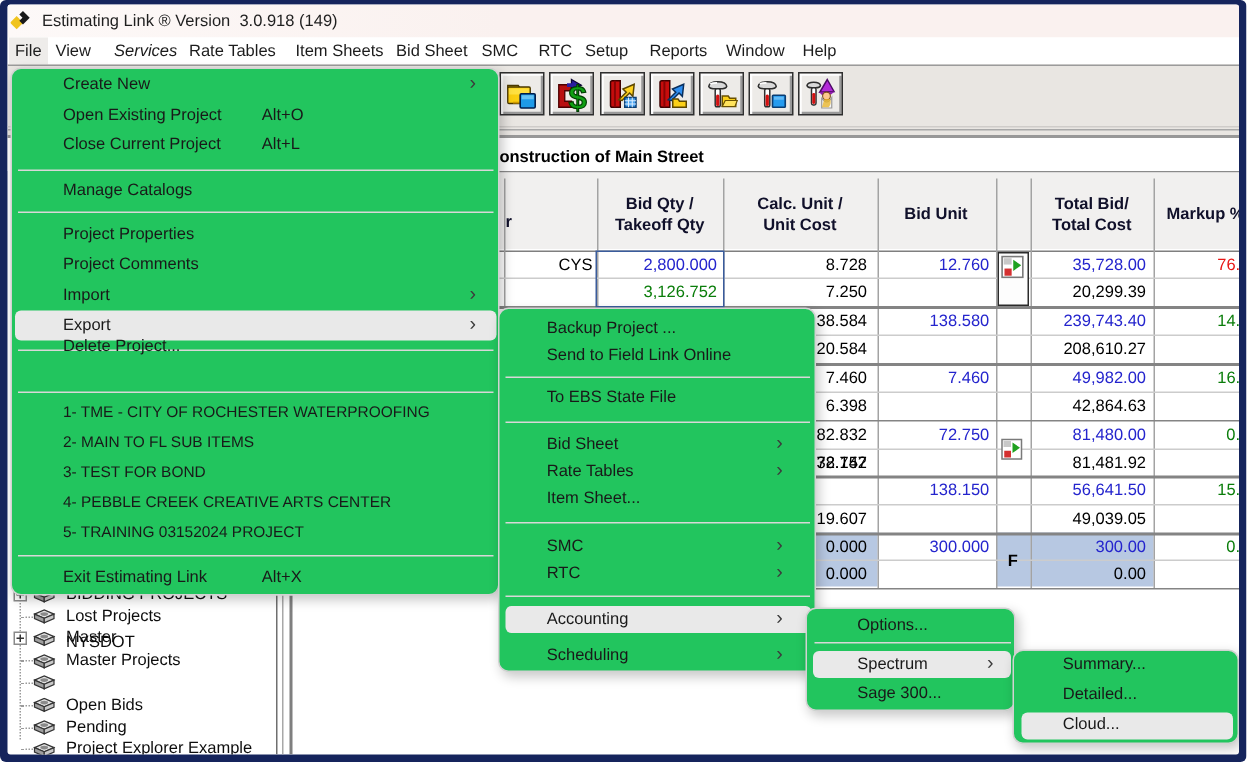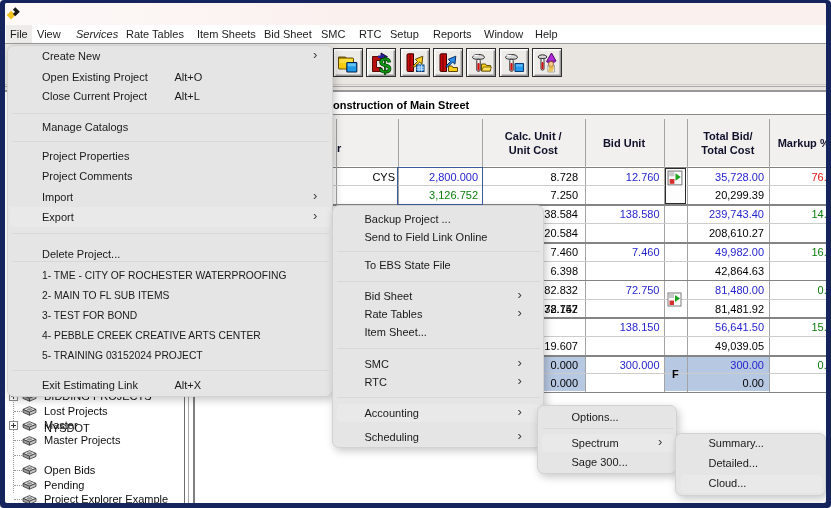--- a/index.html
+++ b/index.html
@@ -19,39 +19,40 @@
   
   .vline{position:absolute;width:1px;background:#a3a3a3;}
   .hthin{position:absolute;height:1px;background:#ccc;}
   .hthick{position:absolute;height:1.8px;background:#848484;}
   .cell{position:absolute;font-size:11px;line-height:14px;color:#000;}
   .blue{color:#2424cd;}
   .green{color:#0a7d0a;}
   .red{color:#e81515;}
   .bluebg{position:absolute;background:#b7c8e2;}
   
-  .menu{position:absolute;background:#e5e5e5;border:1px solid #d2d2d2;border-radius:7px;box-shadow:2px 3px 8px rgba(0,0,0,0.22);text-decoration:underline;}
+  .menu{position:absolute;background:#22c55e;border:1px solid #d2d2d2;border-radius:7px;box-shadow:2px 3px 8px rgba(0,0,0,0.22);text-decoration:underline;}
   .mi{position:absolute;white-space:nowrap;font-size:11px;color:#191919;line-height:18px;height:18px;}
   .hl{position:absolute;background:#e9e9e9;border-radius:4px;}
   .sep{position:absolute;height:1px;background:#d8d8d8;}
   .arr{position:absolute;font-size:13px;color:#3c3c3c;font-family:"Liberation Sans",sans-serif;}
   
   .titem{position:absolute;font-size:11px;color:#0d0d0d;white-space:nowrap;}
 </style>
 </head>
 <body>
 <div id="frame">
 <div id="content">
       <div id="page">
 
 <div id="titlebar"></div>
 <svg class="abs" style="left:6.5px;top:6.5px" width="13" height="13" viewBox="0 0 13 13">
   <path d="M4.1 3.7 L8.5 8.1 L4.1 12.5 L-0.3 8.1 Z" fill="#f0c41e"></path>
   <path d="M8.3 0.3 L12.8 4.8 L8.3 9.3 L5.9 6.9 L8 4.8 L5.9 2.7 Z" fill="#1a1a1a"></path>
 </svg>
+<div class="txt" style="left:28px;top:7.5px;font-size:11px;color:#1f1f1f;">Estimating Link ® Version&nbsp;&nbsp;3.0.918 (149)</div>
 
 <div id="menubar">
   <div class="abs" style="left:1px;top:0px;width:26px;height:18px;background:#eeecea;"></div>
   <span class="mitem" style="left:5px;">File</span>
   <span class="mitem" style="left:32px;">View</span>
   <span class="mitem" style="left:71px;font-style:italic;">Services</span>
   <span class="mitem" style="left:121px;">Rate Tables</span>
   <span class="mitem" style="left:192px;">Item Sheets</span>
   <span class="mitem" style="left:259px;">Bid Sheet</span>
   <span class="mitem" style="left:316px;">SMC</span>
@@ -144,20 +145,21 @@
 <div class="abs" style="left:5px;top:83.5px;width:821px;height:1px;background:#cfccc9;"></div>
 <div class="abs" style="left:5px;top:86px;width:821px;height:1px;background:#a8a8a8;"></div>
 <div class="abs" style="left:5px;top:89.5px;width:821px;height:2px;background:#989898;"></div>
 <div class="abs" style="left:5px;top:91.5px;width:821px;height:22px;background:#fff;"></div>
 <div class="txt" style="left:325px;top:99px;font-size:11px;font-weight:bold;color:#000;">Construction of Main Street</div>
 <div class="abs" style="left:195px;top:113.5px;width:636px;height:1.4px;background:#8a8a8a;"></div>
 
 <div class="abs" style="left:195px;top:114.9px;width:636px;height:51.6px;background:#f1f0ef;"></div>
 
 <div class="txt" style="left:337px;top:142px;font-size:11px;font-weight:bold;color:#10102a;">r</div>
+<div class="cell" style="left:397.6px;top:128.5px;width:84.4px;text-align:center;font-weight:bold;color:#10102a;">Bid Qty /<br>Takeoff Qty</div>
 <div class="cell" style="left:482px;top:128.5px;width:102.5px;text-align:center;font-weight:bold;color:#10102a;">Calc. Unit /<br>Unit Cost</div>
 <div class="cell" style="left:584.5px;top:135.5px;width:79px;text-align:center;font-weight:bold;color:#10102a;">Bid Unit</div>
 <div class="cell" style="left:687px;top:128.5px;width:81.7px;text-align:center;font-weight:bold;color:#10102a;">Total Bid/<br>Total Cost</div>
 <div class="cell" style="left:768.7px;top:135.5px;width:70px;text-align:center;font-weight:bold;color:#10102a;">Markup %</div>
 
 <div class="abs" style="left:195px;top:166.5px;width:636px;height:1.4px;background:#7f7f7f;"></div>
 
 <div class="bluebg" style="left:482px;top:355.2px;width:102.5px;height:36.3px;"></div>
 <div class="bluebg" style="left:663.5px;top:355.2px;width:23.5px;height:36.3px;"></div>
 <div class="bluebg" style="left:687px;top:355.2px;width:81.7px;height:36.3px;"></div>
@@ -341,21 +343,21 @@
   <div class="sep" style="left:4px;top:67px;width:317px;"></div>
   <div class="mi" style="left:34px;top:72.5px;">Manage Catalogs</div>
   <div class="sep" style="left:4px;top:95.5px;width:317px;"></div>
   <div class="mi" style="left:34px;top:101.5px;">Project Properties</div>
   <div class="mi" style="left:34px;top:121.5px;">Project Comments</div>
   <div class="mi" style="left:34px;top:142px;">Import</div>
           <div class="arr" style="left:305px;top:142px;">›</div>
   <div class="mi" style="left:34px;top:162px;">Export</div>
           <div class="arr" style="left:305px;top:162px;">›</div>
   <div class="sep" style="left:4px;top:187.5px;width:317px;"></div>
-  <div class="mi" style="left:34px;top:199px;text-align:right;">Delete Project...</div>
+  <div class="mi" style="left:34px;top:176px;text-align:right;">Delete Project...</div>
   <div class="sep" style="left:4px;top:215px;width:317px;"></div>
   <div class="mi" style="left:34px;top:221px;font-size:10.3px;">1- TME - CITY OF ROCHESTER WATERPROOFING</div>
   <div class="mi" style="left:34px;top:241.5px;font-size:10.3px;">2- MAIN TO FL SUB ITEMS</div>
   <div class="mi" style="left:34px;top:261.5px;font-size:10.3px;">3- TEST FOR BOND</div>
   <div class="mi" style="left:34px;top:281.5px;font-size:10.3px;">4- PEBBLE CREEK CREATIVE ARTS CENTER</div>
   <div class="mi" style="left:34px;top:301.5px;font-size:10.3px;">5- TRAINING 03152024 PROJECT</div>
   <div class="sep" style="left:4px;top:324.3px;width:317px;"></div>
   <div class="mi" style="left:34px;top:330.5px;">Exit Estimating Link</div>
           <div class="mi" style="left:166.5px;top:330.5px;">Alt+X</div>
 </div>

